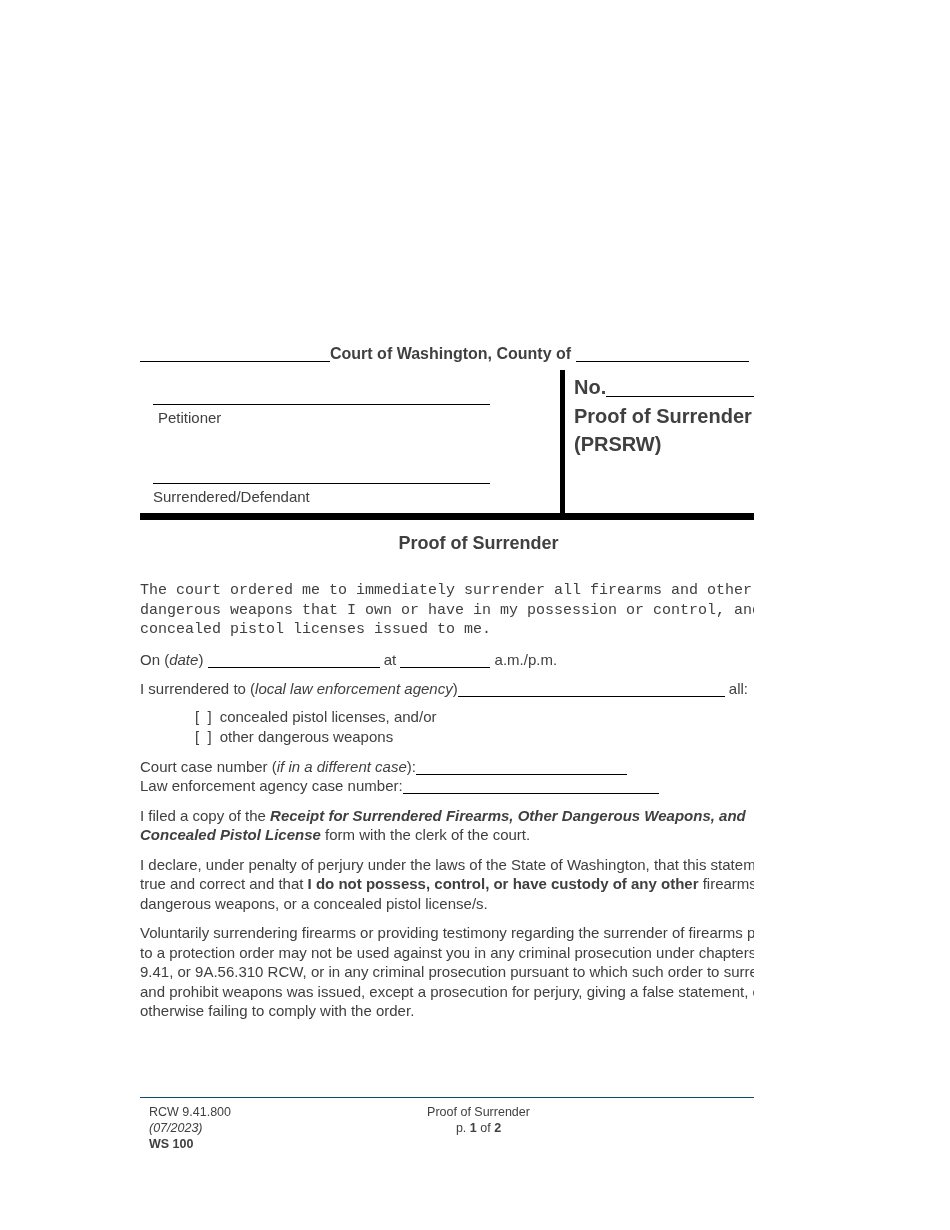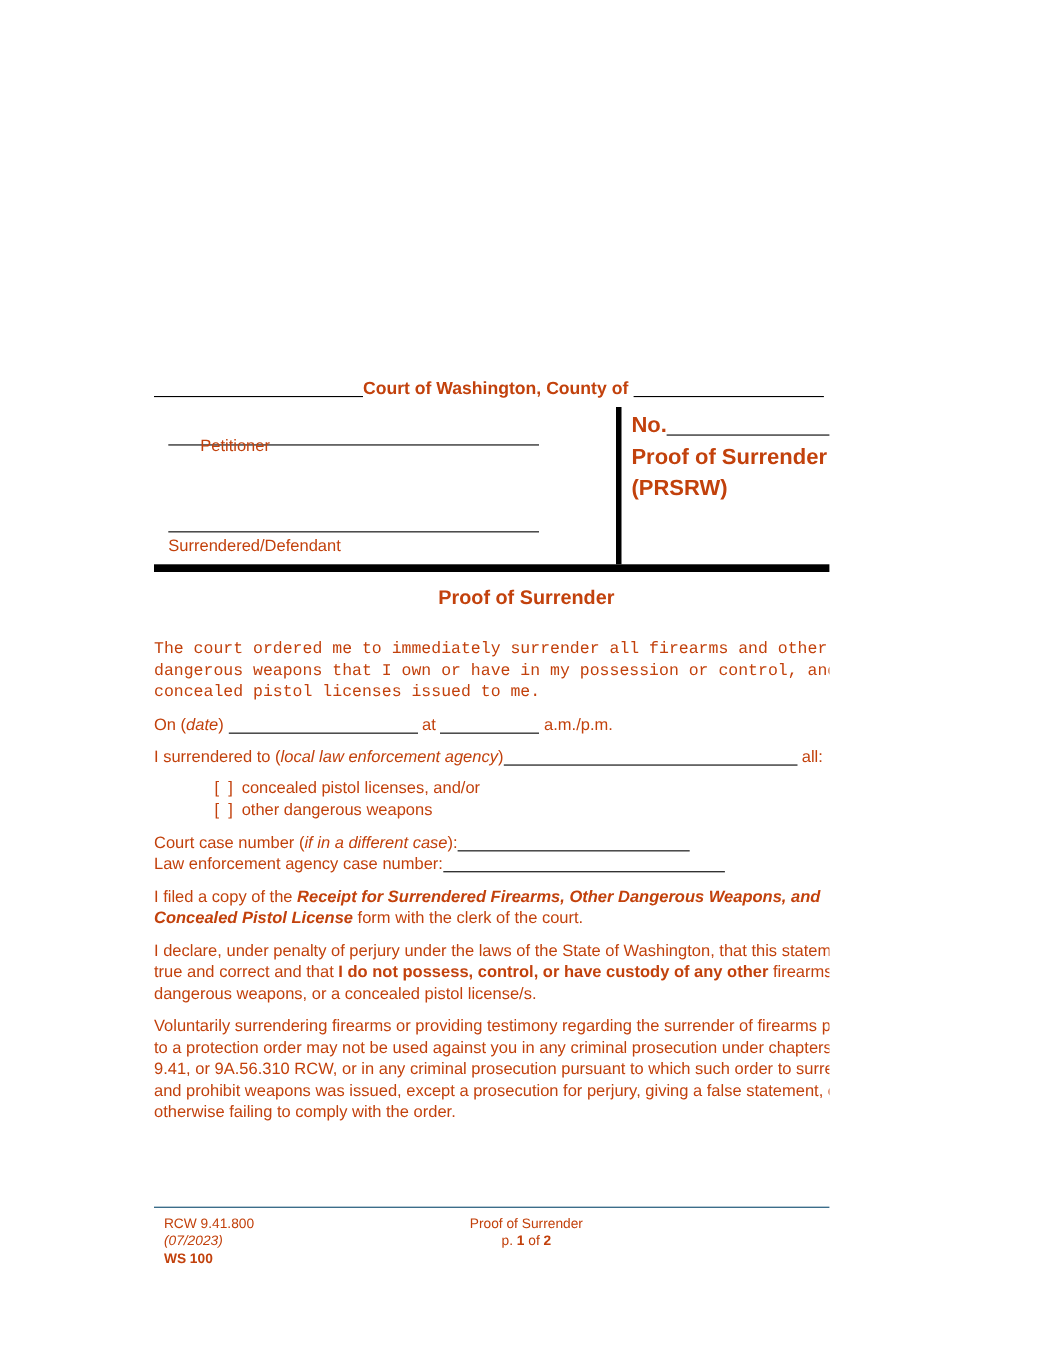--- a/index.html
+++ b/index.html
@@ -2,21 +2,21 @@
 <html><head>
   <meta charset="utf-8">
   <style>
     * { box-sizing: border-box; }
     html, body { margin: 0; padding: 0; background: #ffffff; }
     .page {
       position: relative;
       width: 754px;
       height: 1230px;
       background: #ffffff;
-      color: #c2410c;
+      color: #404040;
       font-family: "Liberation Sans", sans-serif;
       overflow: hidden;
     }
     .content {
       position: absolute;
       left: 140px;
       top: 344px;
       width: 677px;
       font-size: 15px;
       line-height: 19.5px;
@@ -32,21 +32,21 @@
     }
     
     .court-line { font-size: 16px; white-space: nowrap; }
     .court-line .after-gap { margin-left: 5px; }
     
     .caption { display: flex; margin-top: 6px; height: 143px; }
     .caption-left { position: relative; width: 420px; font-size: 15px; }
     .pline { position: absolute; left: 13px; width: 337px; height: 0; border-bottom: 1px solid #000; }
     .pline.l1 { top: 34px; }
     .pline.l2 { top: 113px; }
-    .plabel.l1label { position: absolute; top: 26px; left: 18px; margin-left: 24px; }
+    .plabel.l1label { position: absolute; top: 38px; left: 18px; }
     .plabel.l2label { position: absolute; top: 117px; left: 13px; }
     .vs { position: absolute; top: 62px; left: 13px; width: 337px; text-align: center; }
     .caption-divider { width: 5px; background: #000; }
     .caption-right { position: relative; flex: 1; font-weight: bold; font-size: 20px; }
     .no-row   { position: absolute; top: 8px;  left: 9px; white-space: nowrap; }
     .cap-doc-title { position: absolute; top: 37px; left: 9px; }
     .cap-doc-code  { position: absolute; top: 65px; left: 9px; }
     .thick-bar { height: 7px; background: #000; }
     
     .title { font-size: 18px; font-weight: bold; text-align: center; margin: 14px 0 0; }

